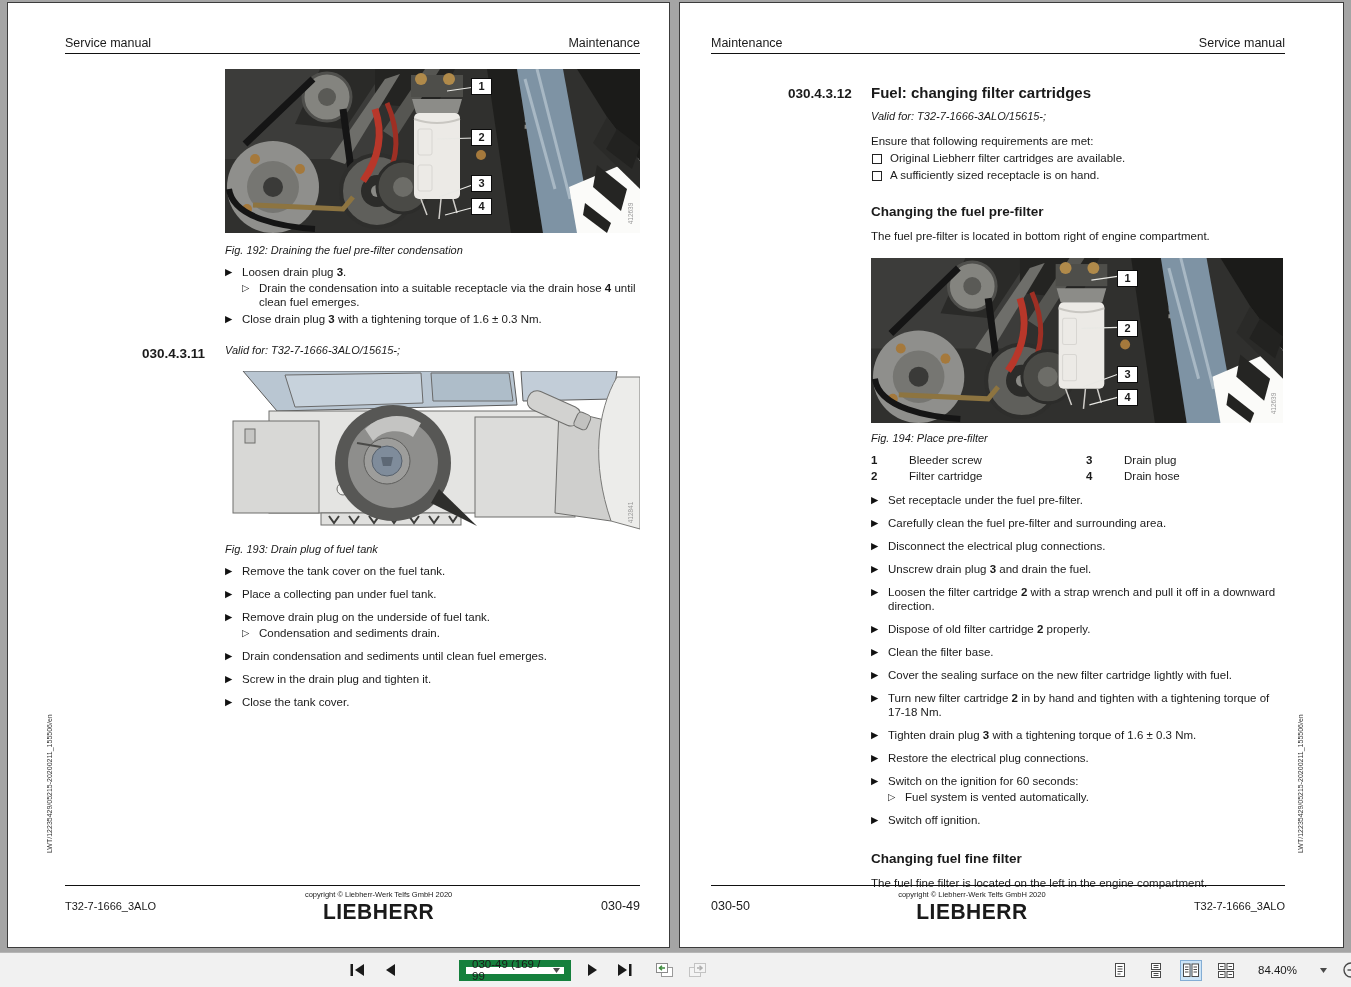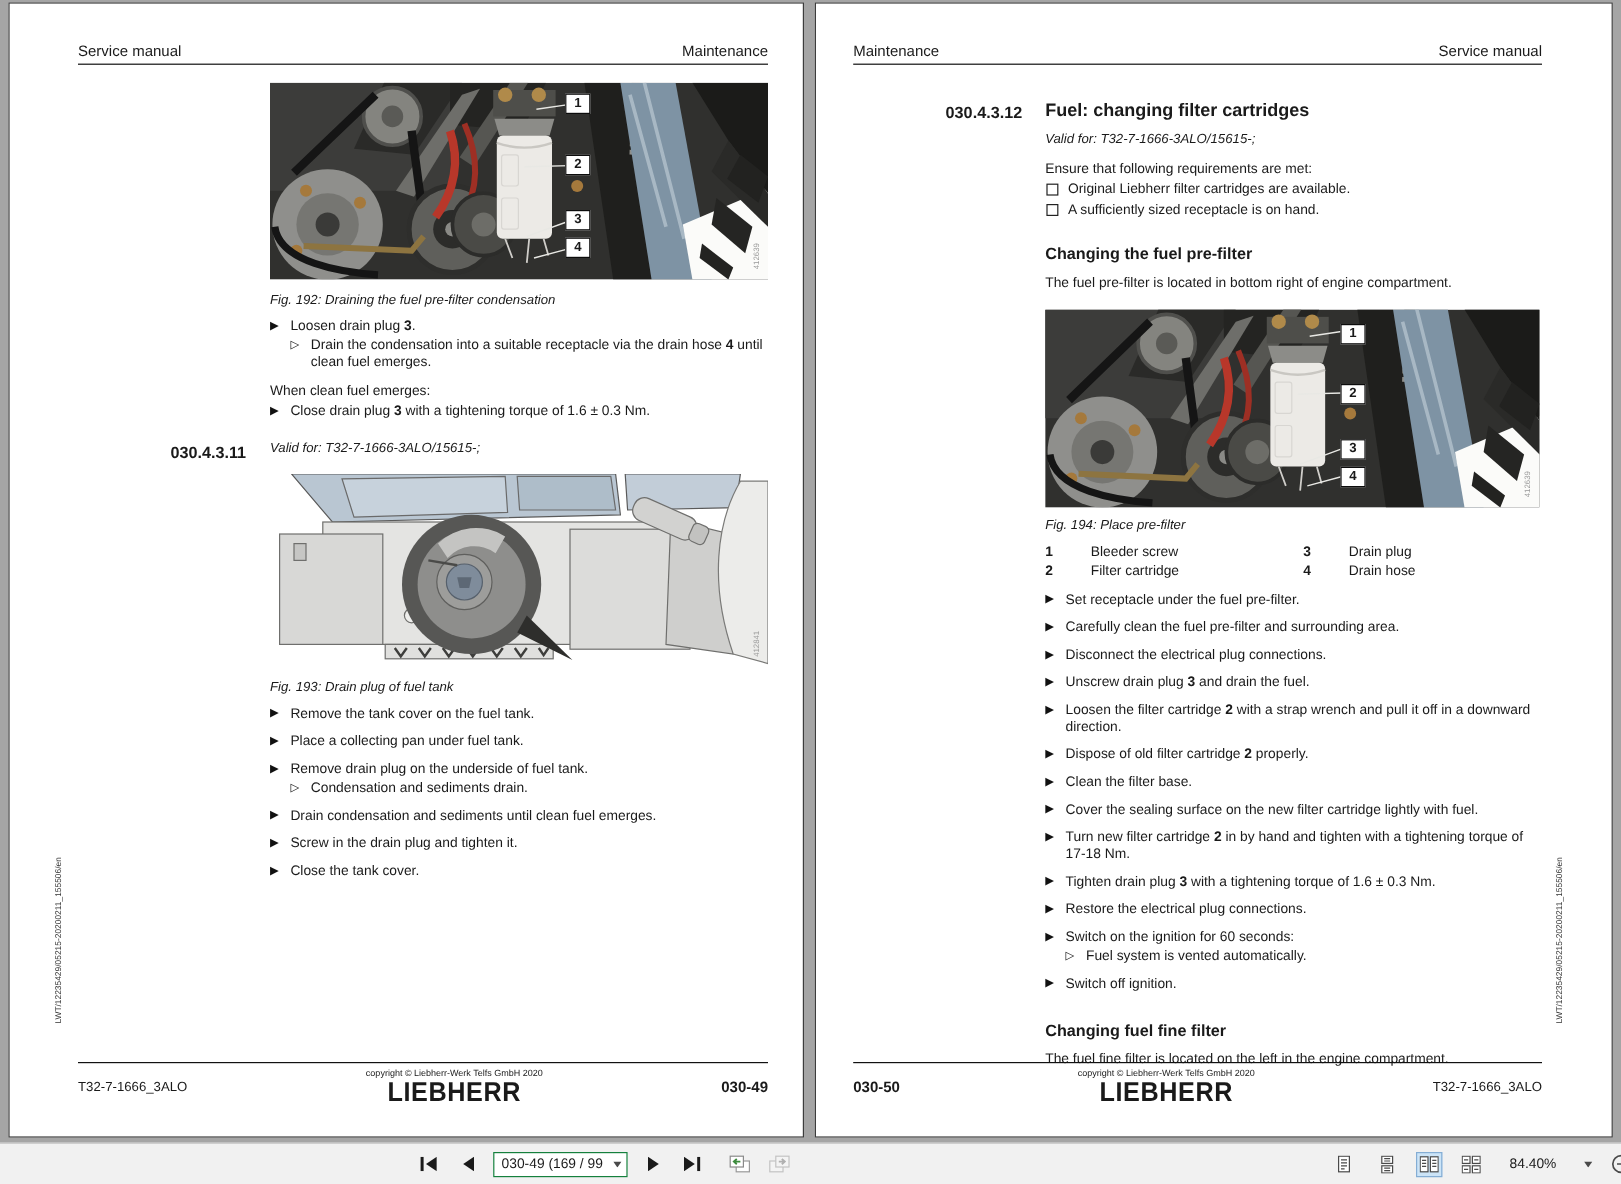--- a/index.html
+++ b/index.html
@@ -21,21 +21,21 @@
   .page-right .sec-head{margin-top:30px;}
   .sec-num{position:absolute;left:-83px;top:2px;font-size:13.5px;font-weight:bold;white-space:nowrap;}
   .h-sub{font-weight:bold;font-size:13.5px;margin-top:22px;}
   .valid{font-style:italic;font-size:11px;margin-top:9px;}
   .body-text{font-size:11.5px;line-height:14px;margin-top:10px;}
   .caption{font-style:italic;font-size:11px;margin-top:11px;}
   
   .steps{margin-top:2px;}
   .li-step{display:flex;margin-top:9px;}
   .li-sub{display:flex;margin-top:2px;margin-left:17px;}
-  .li-req{display:flex;margin-top:3px;align-items:flex-start;}
+  .li-req{display:flex;margin-top:3px;align-items:center;}
   .li-step .marker,.li-sub .marker{width:17px;flex:none;font-size:9.5px;line-height:14px;color:#111;}
   .li-req .marker{width:8px;height:8px;border:1.2px solid #222;margin:2px 8px 0 1px;flex:none;}
   .txt{font-size:11.5px;line-height:14px;}
   
   .figure{position:relative;margin-top:15px;width:100%;}
   .figure svg{display:block;width:100%;height:100%;}
   .fig-photo1{height:164px;}
   .fig-photo2{height:165px;}
   .fig-draw{height:161px;}
   .plabel{position:absolute;left:246px;width:19px;height:15px;background:#fff;border:1.5px solid #0c0c0c;
@@ -45,36 +45,36 @@
   
   .legend{display:grid;grid-template-columns:38px 177px 38px auto;margin-top:8px;
           font-size:11.5px;line-height:16px;}
   .leg-n{font-weight:bold;}
   
   .pfoot{position:absolute;left:0;right:0;top:882px;border-top:1.5px solid #111;
          display:flex;justify-content:space-between;align-items:center;padding-top:5px;}
   .page-left .pfoot{margin:0 29px 0 57px;}
   .page-right .pfoot{margin:0 58px 0 31px;}
   .foot-side{font-size:11px;}
-  .foot-page{font-size:12.5px;font-weight:bold;}
+  .foot-page{font-size:12.5px;font-weight:normal;}
   .foot-center{text-align:center;line-height:1;}
   .copyright{font-size:7.5px;}
   .logo{font-size:21px;font-weight:bold;letter-spacing:.5px;transform:scaleY(1.08);margin-top:1px;}
   .vtext{position:absolute;font-size:7px;color:#333;white-space:nowrap;
          transform:rotate(-90deg);transform-origin:left top;}
   .page-left .vtext{left:38px;top:850px;}
   .page-right .vtext{left:617px;top:850px;}
   
   .toolbar{position:absolute;left:0;top:952px;width:100%;height:35px;background:#f1f1f1;
            border-top:1px solid #b6b6b6;box-sizing:border-box;}
   .nav-cluster{position:absolute;left:345px;top:0;height:100%;display:flex;align-items:center;gap:9px;}
   .right-cluster{position:absolute;right:0;top:0;height:100%;display:flex;align-items:center;gap:12px;}
   .tb-btn{display:flex;align-items:center;justify-content:center;width:24px;height:24px;cursor:default;}
-  .combo{width:112px;height:21px;background:#fff;border:1px solid #15803d;display:flex;
-         align-items:center;justify-content:space-between;padding:0 4px 0 6px;font-size:11.5px;box-sizing:border-box;}
+  .combo{width:112px;height:21px;background:#fff;border:7px solid #15803d;display:flex;
+         align-items:center;justify-content:flex-end;padding:0 4px 0 6px;font-size:11.5px;box-sizing:border-box;margin-left:48px;}
   .zoom-text{font-size:11.5px;display:flex;align-items:center;gap:23px;}
   .layout-active{background:#cce4f7;border:1px solid #84add4;width:22px;height:21px;display:flex;
                  align-items:center;justify-content:center;box-sizing:border-box;}
 </style>
 </head>
 <body>
 
 <svg width="0" height="0" style="position:absolute">
   <defs>
     <g id="engine-art">
@@ -153,21 +153,20 @@
       <div class="steps">
           <div class="li-step">
             <span class="marker">▶</span>
             <span class="txt"><span>Loosen drain plug </span><b>3</b><span>.</span></span>
           </div>
           <div class="li-sub">
             <span class="marker">▷</span>
             <span class="txt"><span>Drain the condensation into a suitable receptacle via the drain hose </span><b>4</b><span> until clean fuel emerges.</span></span>
           </div>
         </div>
-      <div class="body-text">When clean fuel emerges:</div>
       <div class="steps" style="margin-top:-6px">
           <div class="li-step">
             <span class="marker">▶</span>
             <span class="txt"><span>Close drain plug </span><b>3</b><span> with a tightening torque of 1.6 ± 0.3 Nm.</span></span>
           </div>
         </div>
 
       <div class="sec-head">
         <span class="sec-num">030.4.3.11</span>
       </div>

